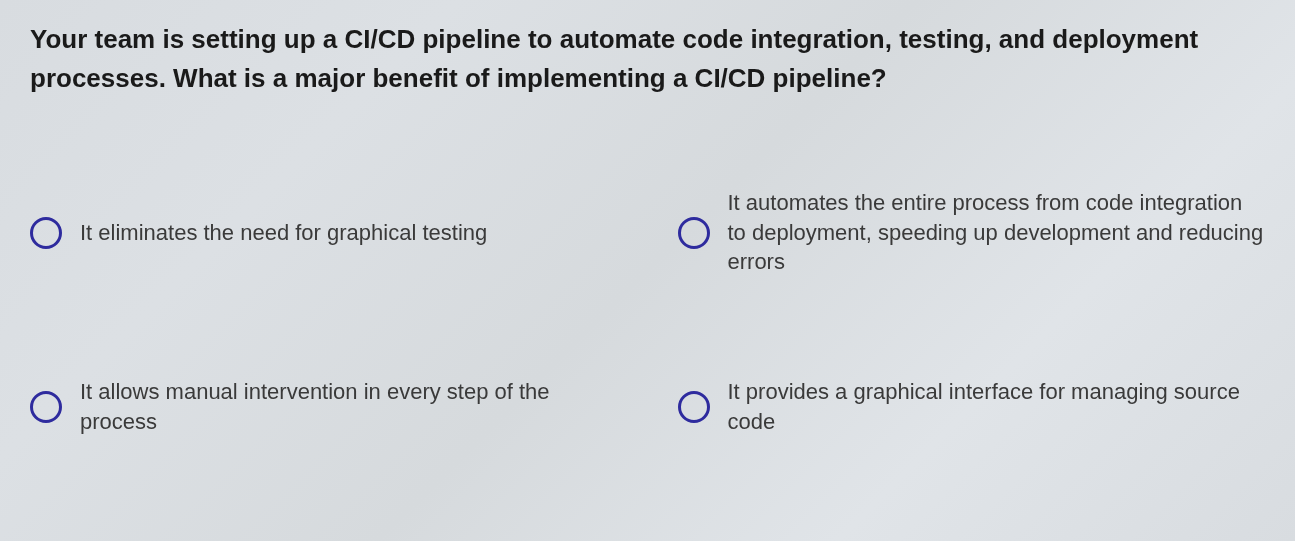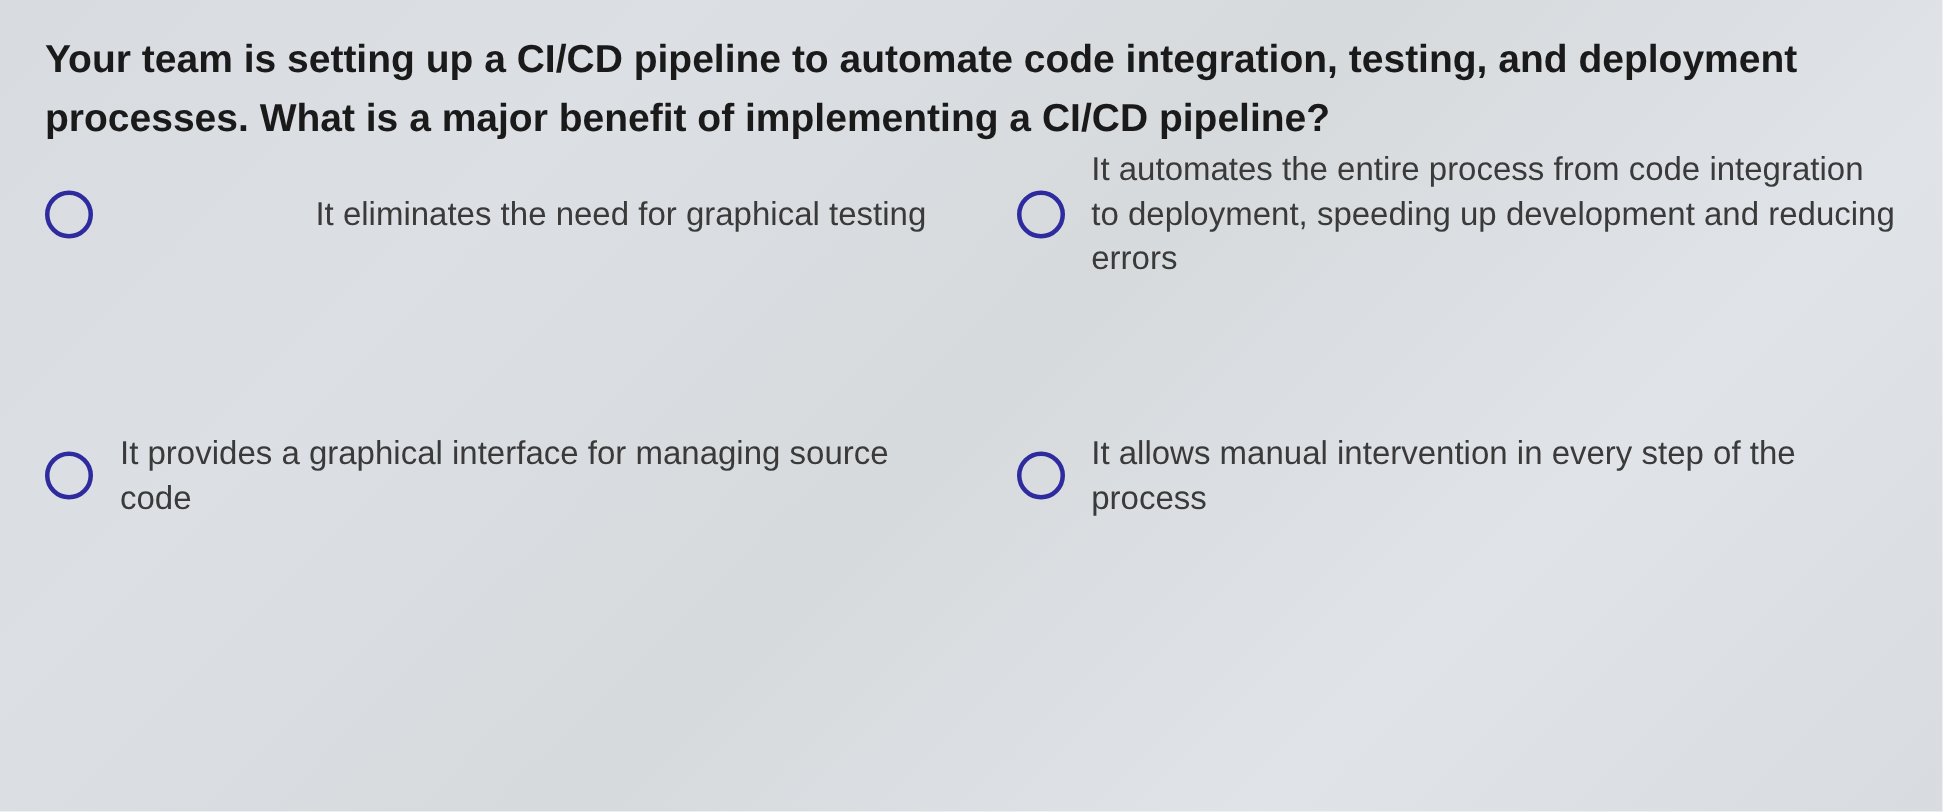--- a/index.html
+++ b/index.html
@@ -14,34 +14,34 @@
       font-family: Arial, Helvetica, sans-serif;
       padding: 20px 30px;
       color: #2a2a2a;
       position: relative;
       overflow: hidden;
     }
     .question {
       font-size: 26px;
       font-weight: 600;
       line-height: 1.5;
+      margin-bottom: 90px;
       color: #1a1a1a;
     }
     .options-grid {
       display: grid;
       grid-template-columns: 1fr 1fr;
       grid-template-rows: auto auto;
       row-gap: 100px;
       column-gap: 60px;
     }
     .option {
       display: flex;
       align-items: center;
       gap: 18px;
-      justify-content: space-between;
     }
     .radio-circle {
       width: 32px;
       height: 32px;
       border: 3px solid #2e2b9e;
       border-radius: 50%;
       flex-shrink: 0;
       background: transparent;
       cursor: pointer;
     }
@@ -63,21 +63,21 @@
     <div class="option-text">It eliminates the need for graphical testing</div>
   </div>
 
   <div class="option">
     <div class="radio-circle"></div>
     <div class="option-text">It automates the entire process from code integration to deployment, speeding up development and reducing errors</div>
   </div>
 
   <div class="option">
     <div class="radio-circle"></div>
-    <div class="option-text">It provides a graphical interface for managing source code</div>
+    <div class="option-text">It allows manual intervention in every step of the process</div>
   </div>
 
   <div class="option">
     <div class="radio-circle"></div>
-    <div class="option-text">It allows manual intervention in every step of the process</div>
+    <div class="option-text">It provides a graphical interface for managing source code</div>
   </div>
 
 </div>
 
 </body></html>

